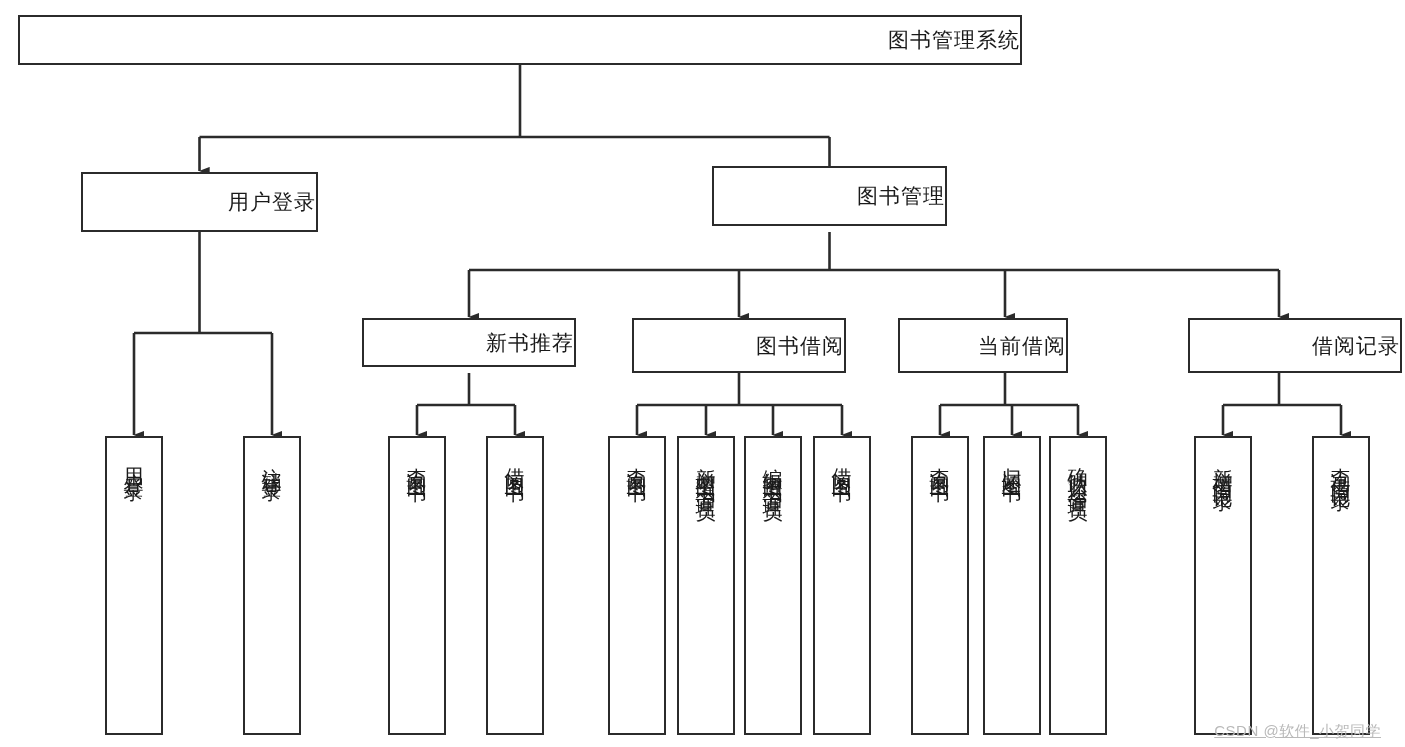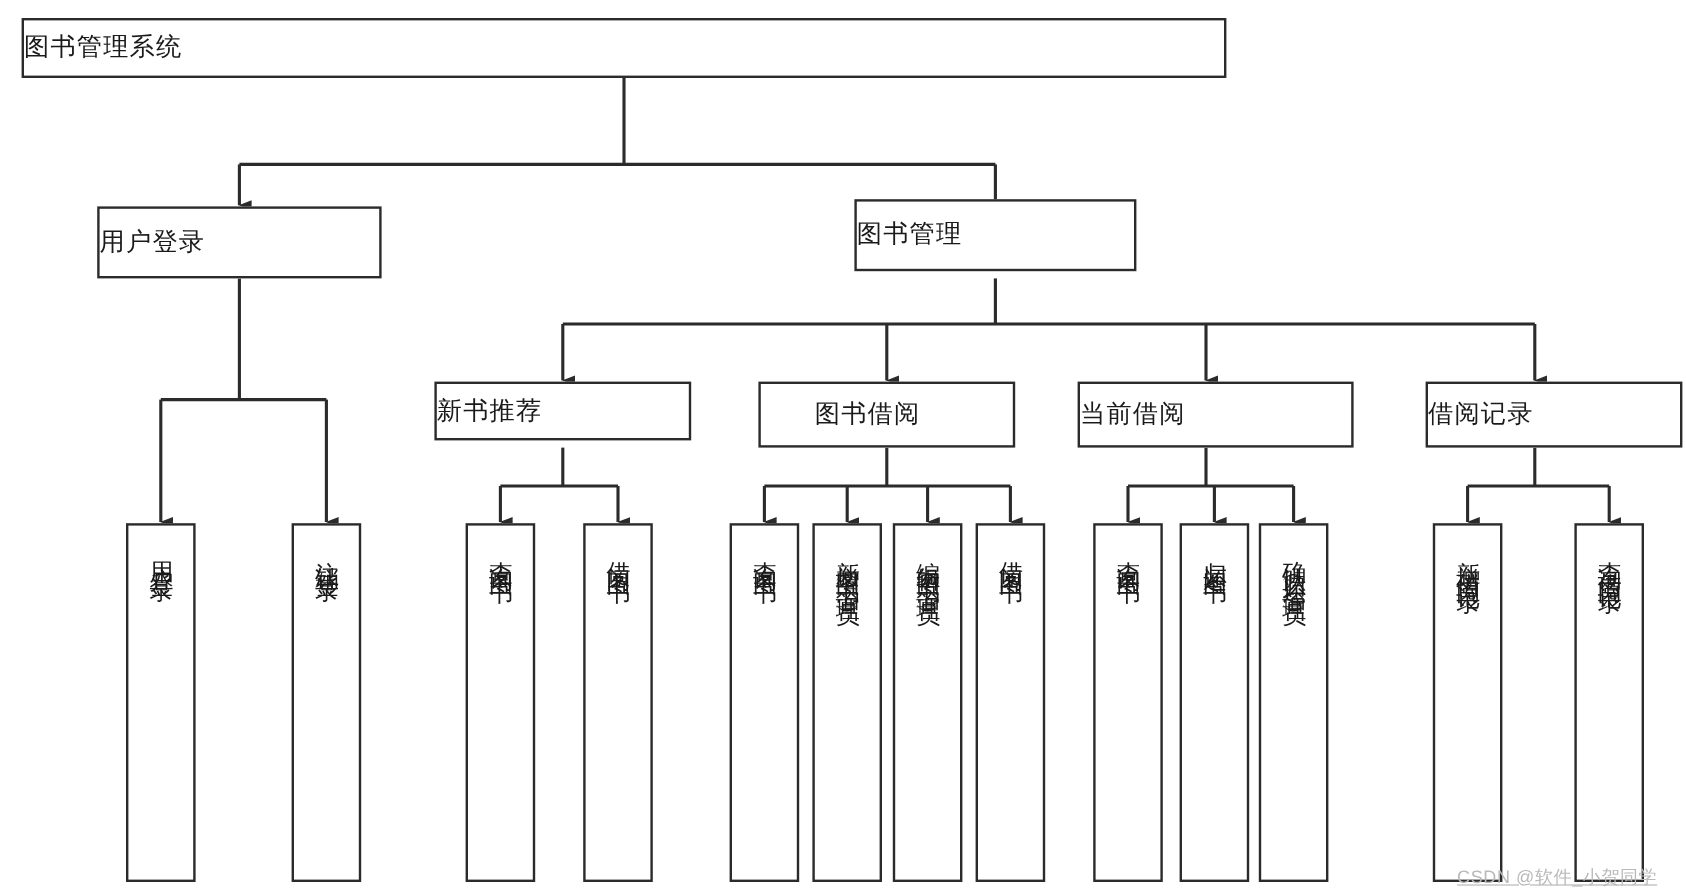--- a/index.html
+++ b/index.html
@@ -26,21 +26,21 @@
     height: 747px;
     pointer-events: none;
   }
   .node {
     position: absolute;
     box-sizing: border-box;
     background: #ffffff;
     border: 2px solid #2b2b2b;
     display: flex;
     align-items: center;
-    justify-content: flex-start;
+    justify-content: flex-end;
     color: #1a1a1a;
     z-index: 2;
   }
   .node.horizontal {
     font-size: 21px;
     letter-spacing: 1px;
     line-height: 1.1;
   }
   .node.vertical {
     font-size: 20px;
@@ -126,21 +126,21 @@
       </div>
       <div class="node horizontal" style="left: 712px; top: 166px; width: 235px; height: 60px;">
         <span class="htext">图书管理</span>
       </div>
       <div class="node horizontal" style="left: 362px; top: 318px; width: 214px; height: 49px;">
         <span class="htext">新书推荐</span>
       </div>
       <div class="node horizontal" style="left: 632px; top: 318px; width: 214px; height: 55px; padding-left: 45px;">
         <span class="htext">图书借阅</span>
       </div>
-      <div class="node horizontal" style="left: 898px; top: 318px; width: 230px; height: 55px;">
+      <div class="node horizontal" style="left: 898px; top: 318px; width: 170px; height: 55px;">
         <span class="htext">当前借阅</span>
       </div>
       <div class="node horizontal" style="left: 1188px; top: 318px; width: 214px; height: 55px;">
         <span class="htext">借阅记录</span>
       </div>
       <div class="node vertical" style="left: 105px; top: 436px; width: 58px; height: 299px;">
         <span class="vtext">用户登录</span>
       </div>
       <div class="node vertical" style="left: 243px; top: 436px; width: 58px; height: 299px;">
         <span class="vtext">注销登录</span>

